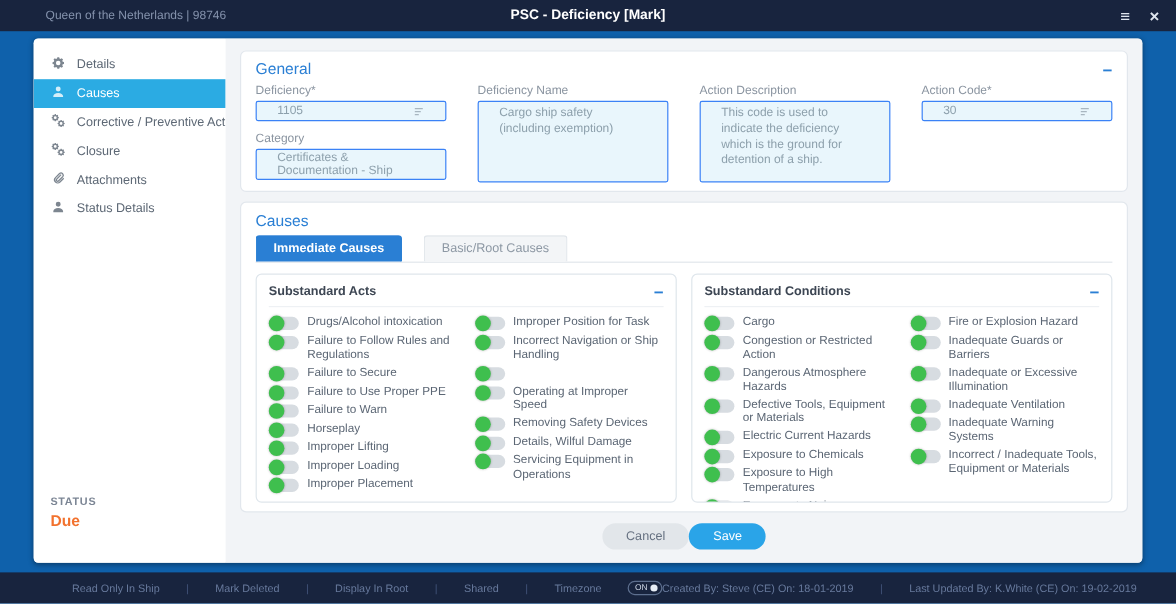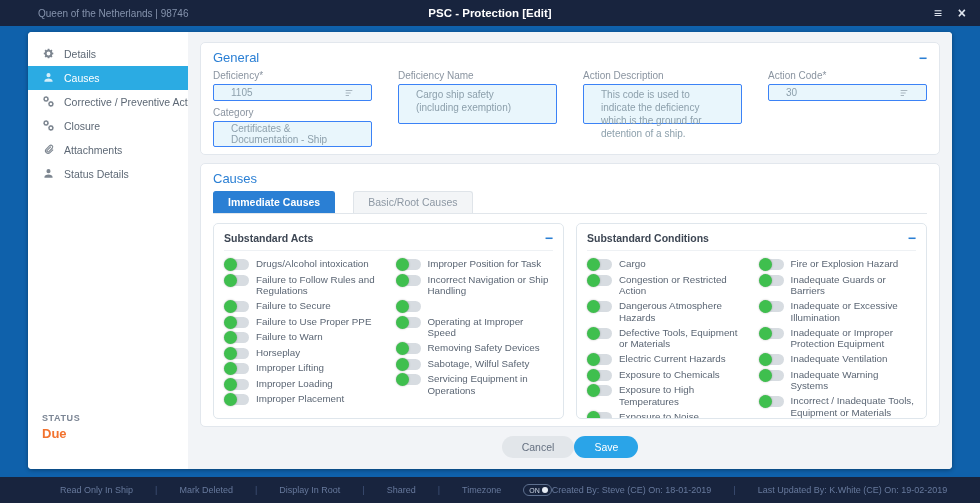--- a/index.html
+++ b/index.html
@@ -54,21 +54,21 @@
   .collapse-btn { color: #2a7fd4; font-size: 14px; font-weight: bold; cursor: pointer; line-height: 1; }
 
   
   .gen-grid { display: grid; grid-template-columns: repeat(4, 1fr); column-gap: 26px; row-gap: 6px; margin-top: 5px; }
   .field label { display: block; font-size: 10px; color: #8a94a0; margin-bottom: 3px; }
   .input {
     background: #e9f6fc; border: 1px solid #3b82f6; border-radius: 2px;
     min-height: 17px; display: flex; align-items: center; justify-content: space-between;
     padding: 1px 17px; font-size: 10px; color: #8da0ac;
   }
-  .textarea { height: 40px; align-items: flex-start; line-height: 1.3; padding-top: 3px; }
+  .textarea { height: 68px; align-items: flex-start; line-height: 1.3; padding-top: 3px; }
   .tall { grid-row: 1 / 3; }
   .field-category { grid-column: 1; grid-row: 2; }
   .lookup svg { width: 10px; height: 10px; display: block; }
 
   
   .causes-card { flex: 1; display: flex; flex-direction: column; min-height: 0; }
   .tabs { display: flex; margin-top: 5px; border-bottom: 1px solid #e1e6eb; }
   .tab {
     font-size: 10.5px; padding: 4px 14px 5px; background: #f3f5f7; color: #8d98a4;
     border: 1px solid #dfe4e9; border-bottom: none; border-radius: 3px 3px 0 0;
@@ -108,21 +108,21 @@
   }
   .on-pill .dot { width: 6px; height: 6px; border-radius: 50%; background: #e7edf5; }
 </style>
 </head>
 <body>
 
 <div class="app">
 
   <div class="topbar">
     <span class="vessel">Queen of the Netherlands   |   98746</span>
-    <span class="win-title">PSC - Protection [Edit]</span>
+    <span class="win-title">PSC - Deficiency [Mark]</span>
     <span class="top-icons">
       <span class="ico-menu">≡</span>
       <span class="ico-close">×</span>
     </span>
   </div>
 
   <div class="bodywrap">
     <div class="panel">
 
       <div class="sidebar">
@@ -335,21 +335,21 @@
                     <div class="toggle-item">
                       <span class="toggle">
                         <span class="knob"></span>
                       </span>
                       <span>Removing Safety Devices</span>
                     </div>
                     <div class="toggle-item">
                       <span class="toggle">
                         <span class="knob"></span>
                       </span>
-                      <span>Sabotage, Wilful Safety</span>
+                      <span>Details, Wilful Damage</span>
                     </div>
                     <div class="toggle-item">
                       <span class="toggle">
                         <span class="knob"></span>
                       </span>
                       <span>Servicing Equipment in Operations</span>
                     </div>
                   </div>
                 </div>
               </div>
@@ -420,26 +420,20 @@
                       <span class="toggle">
                         <span class="knob"></span>
                       </span>
                       <span>Inadequate Guards or Barriers</span>
                     </div>
                     <div class="toggle-item">
                       <span class="toggle">
                         <span class="knob"></span>
                       </span>
                       <span>Inadequate or Excessive Illumination</span>
-                    </div>
-                    <div class="toggle-item">
-                      <span class="toggle">
-                        <span class="knob"></span>
-                      </span>
-                      <span>Inadequate or Improper Protection Equipment</span>
                     </div>
                     <div class="toggle-item">
                       <span class="toggle">
                         <span class="knob"></span>
                       </span>
                       <span>Inadequate Ventilation</span>
                     </div>
                     <div class="toggle-item">
                       <span class="toggle">
                         <span class="knob"></span>

